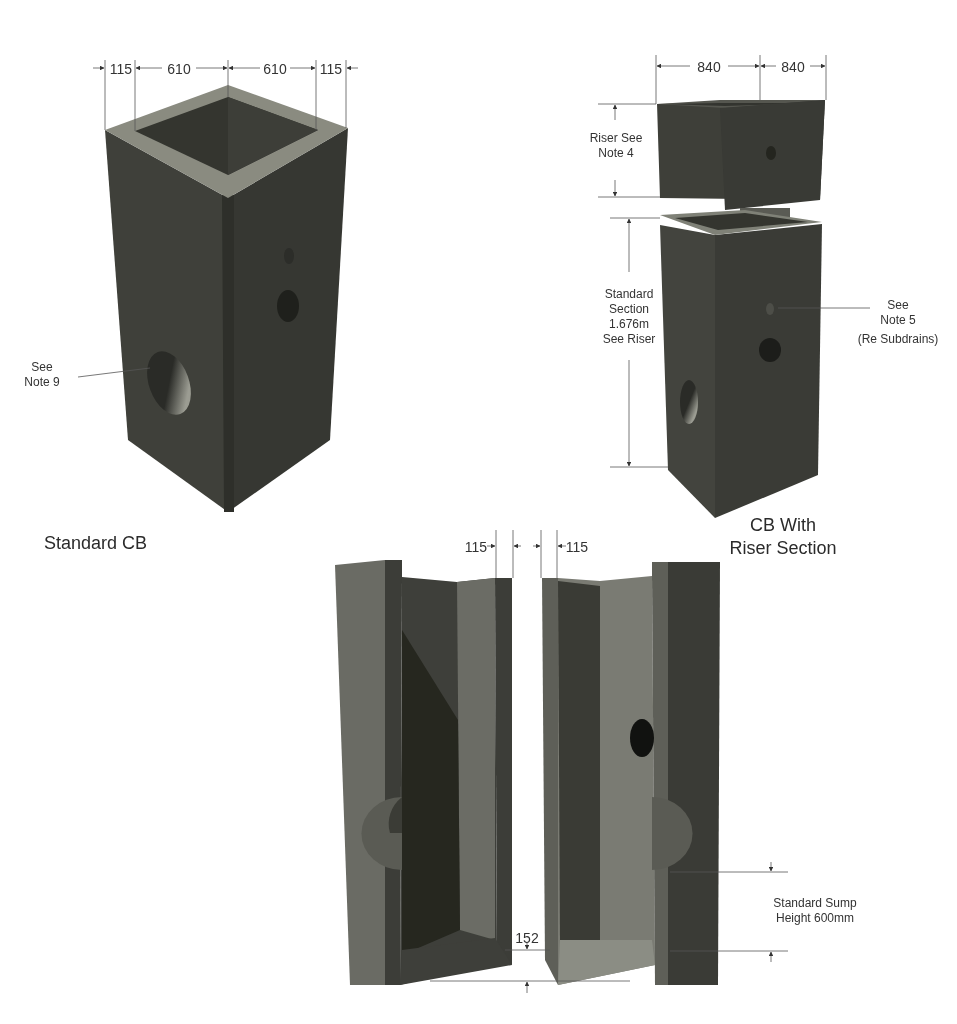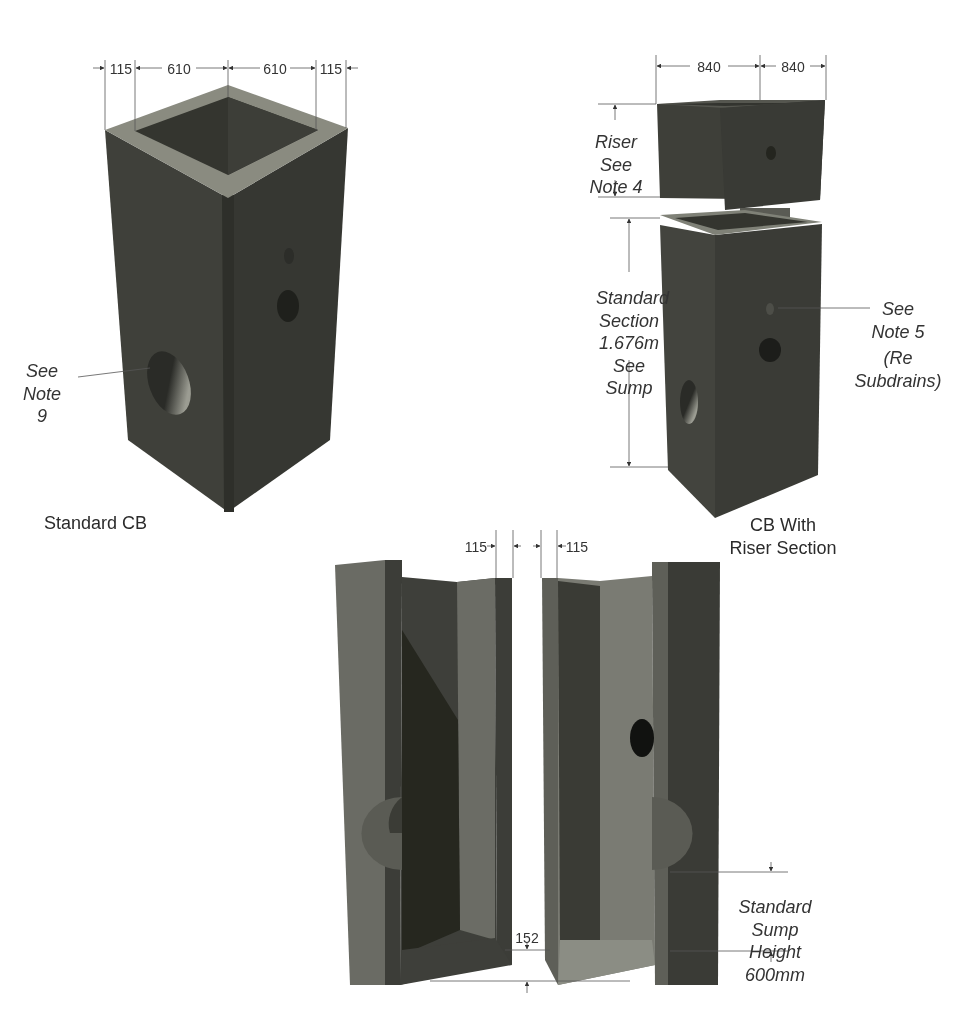--- a/index.html
+++ b/index.html
@@ -1,21 +1,21 @@
 <!DOCTYPE html>
 <html><head>
 <meta charset="utf-8">
 <style>
   html, body { margin: 0; padding: 0; background: #ffffff; }
   body { width: 957px; height: 1024px; position: relative; overflow: hidden;
          font-family: "Liberation Sans", sans-serif; color: #2a2a2a; }
   svg.scene { position: absolute; left: 0; top: 0; }
   .lbl { position: absolute; font-family: "Liberation Sans", sans-serif; color: #333; text-align: center; line-height: 1.25; }
   .dim { font-size: 14px; }
-  .note { font-size: 18px; font-style: italic; }
+  .note { font-size: 12px; }
   .caption { font-size: 18px; color: #2b2b2b; }
 </style>
 </head>
 <body>
 
 <svg class="scene" width="957" height="1024" viewBox="0 0 957 1024">
   <defs>
     <marker id="arr" viewBox="0 0 10 10" refX="9" refY="5" markerWidth="6" markerHeight="6" orient="auto-start-reverse">
       <path d="M0,0 L10,5 L0,10 z" fill="#333"></path>
     </marker>
@@ -137,43 +137,43 @@
 </svg>
 
 <div class="lbl dim" style="left:108px;top:61px;width:26px;">115</div>
 <div class="lbl dim" style="left:162px;top:61px;width:34px;">610</div>
 <div class="lbl dim" style="left:258px;top:61px;width:34px;">610</div>
 <div class="lbl dim" style="left:318px;top:61px;width:26px;">115</div>
 <div class="lbl note" style="left:22px;top:360px;width:40px;">
   <div>See</div>
   <div>Note 9</div>
 </div>
-<div class="lbl caption" style="left:44px;top:512px;text-align:left;">Standard CB</div>
+<div class="lbl caption" style="left:44px;top:532px;text-align:left;">Standard CB</div>
 
 <div class="lbl dim" style="left:690px;top:59px;width:38px;">840</div>
 <div class="lbl dim" style="left:776px;top:59px;width:34px;">840</div>
 <div class="lbl note" style="left:584px;top:131px;width:64px;">
   <div>Riser See</div>
   <div>Note 4</div>
 </div>
 <div class="lbl note" style="left:596px;top:287px;width:66px;">
   <div>Standard</div>
   <div>Section</div>
   <div>1.676m</div>
-  <div>See Sump</div>
+  <div>See Riser</div>
 </div>
 <div class="lbl note" style="left:848px;top:298px;width:100px;">
   <div>See</div>
   <div>Note 5</div>
   <div style="margin-top:4px;">(Re Subdrains)</div>
 </div>
 <div class="lbl caption" style="left:708px;top:514px;width:150px;">
   <div>CB With</div>
   <div>Riser Section</div>
 </div>
 
 <div class="lbl dim" style="left:463px;top:539px;width:26px;">115</div>
 <div class="lbl dim" style="left:564px;top:539px;width:26px;">115</div>
 <div class="lbl dim" style="left:513px;top:930px;width:28px;">152</div>
-<div class="lbl note" style="left:720px;top:896px;width:110px;">
+<div class="lbl note" style="left:720px;top:896px;width:110px;padding-left:40px;">
   <div>Standard Sump</div>
   <div>Height 600mm</div>
 </div>
 
 </body></html>

